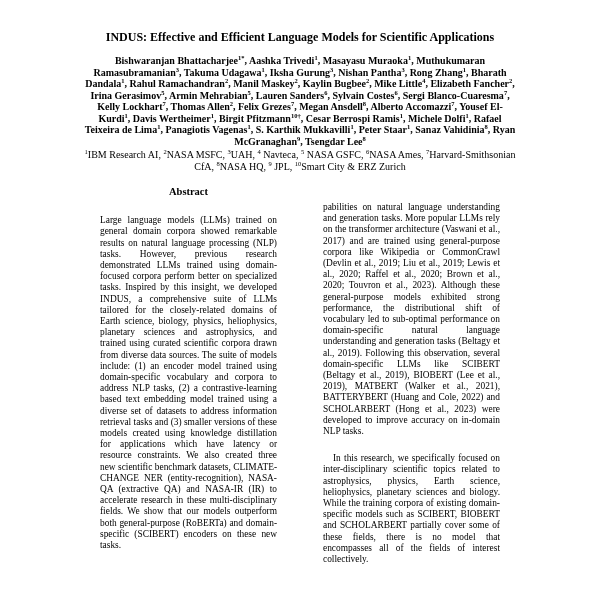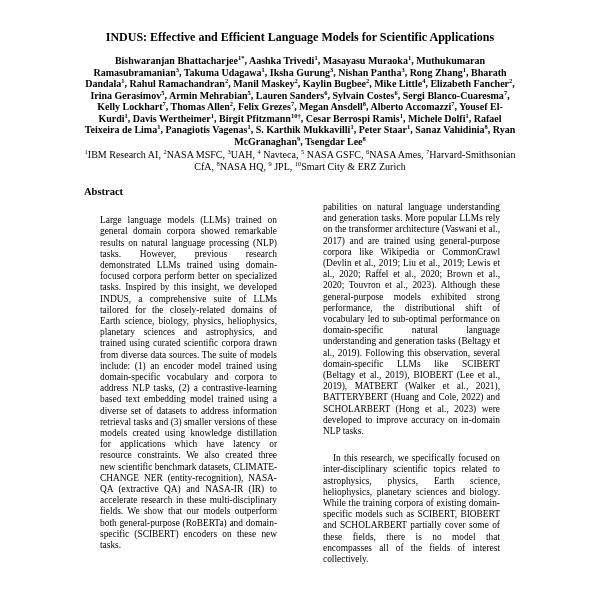--- a/index.html
+++ b/index.html
@@ -22,21 +22,21 @@
     font-size: 10px; font-weight: normal; text-align: center;
     line-height: 11.5px; margin: 2px 0 0 0;
   }
   sup { font-size: 65%; line-height: 0; }
   .columns { display: flex; gap: 14px; margin-top: 14px; }
   .col {
     width: 209px; font-size: 9.4px; line-height: 11.2px;
     text-align: justify;
   }
   .abstract-heading {
-    font-size: 10.5px; font-weight: bold; text-align: left;
+    font-size: 10.5px; font-weight: bold; text-align: center;
     margin: 0 0 18px 0;
   }
   .col p { margin: 16px; }
   .col p.indent { text-indent: 10px; }
 </style>
 </head>
 <body>
 
 <div class="page">
 

